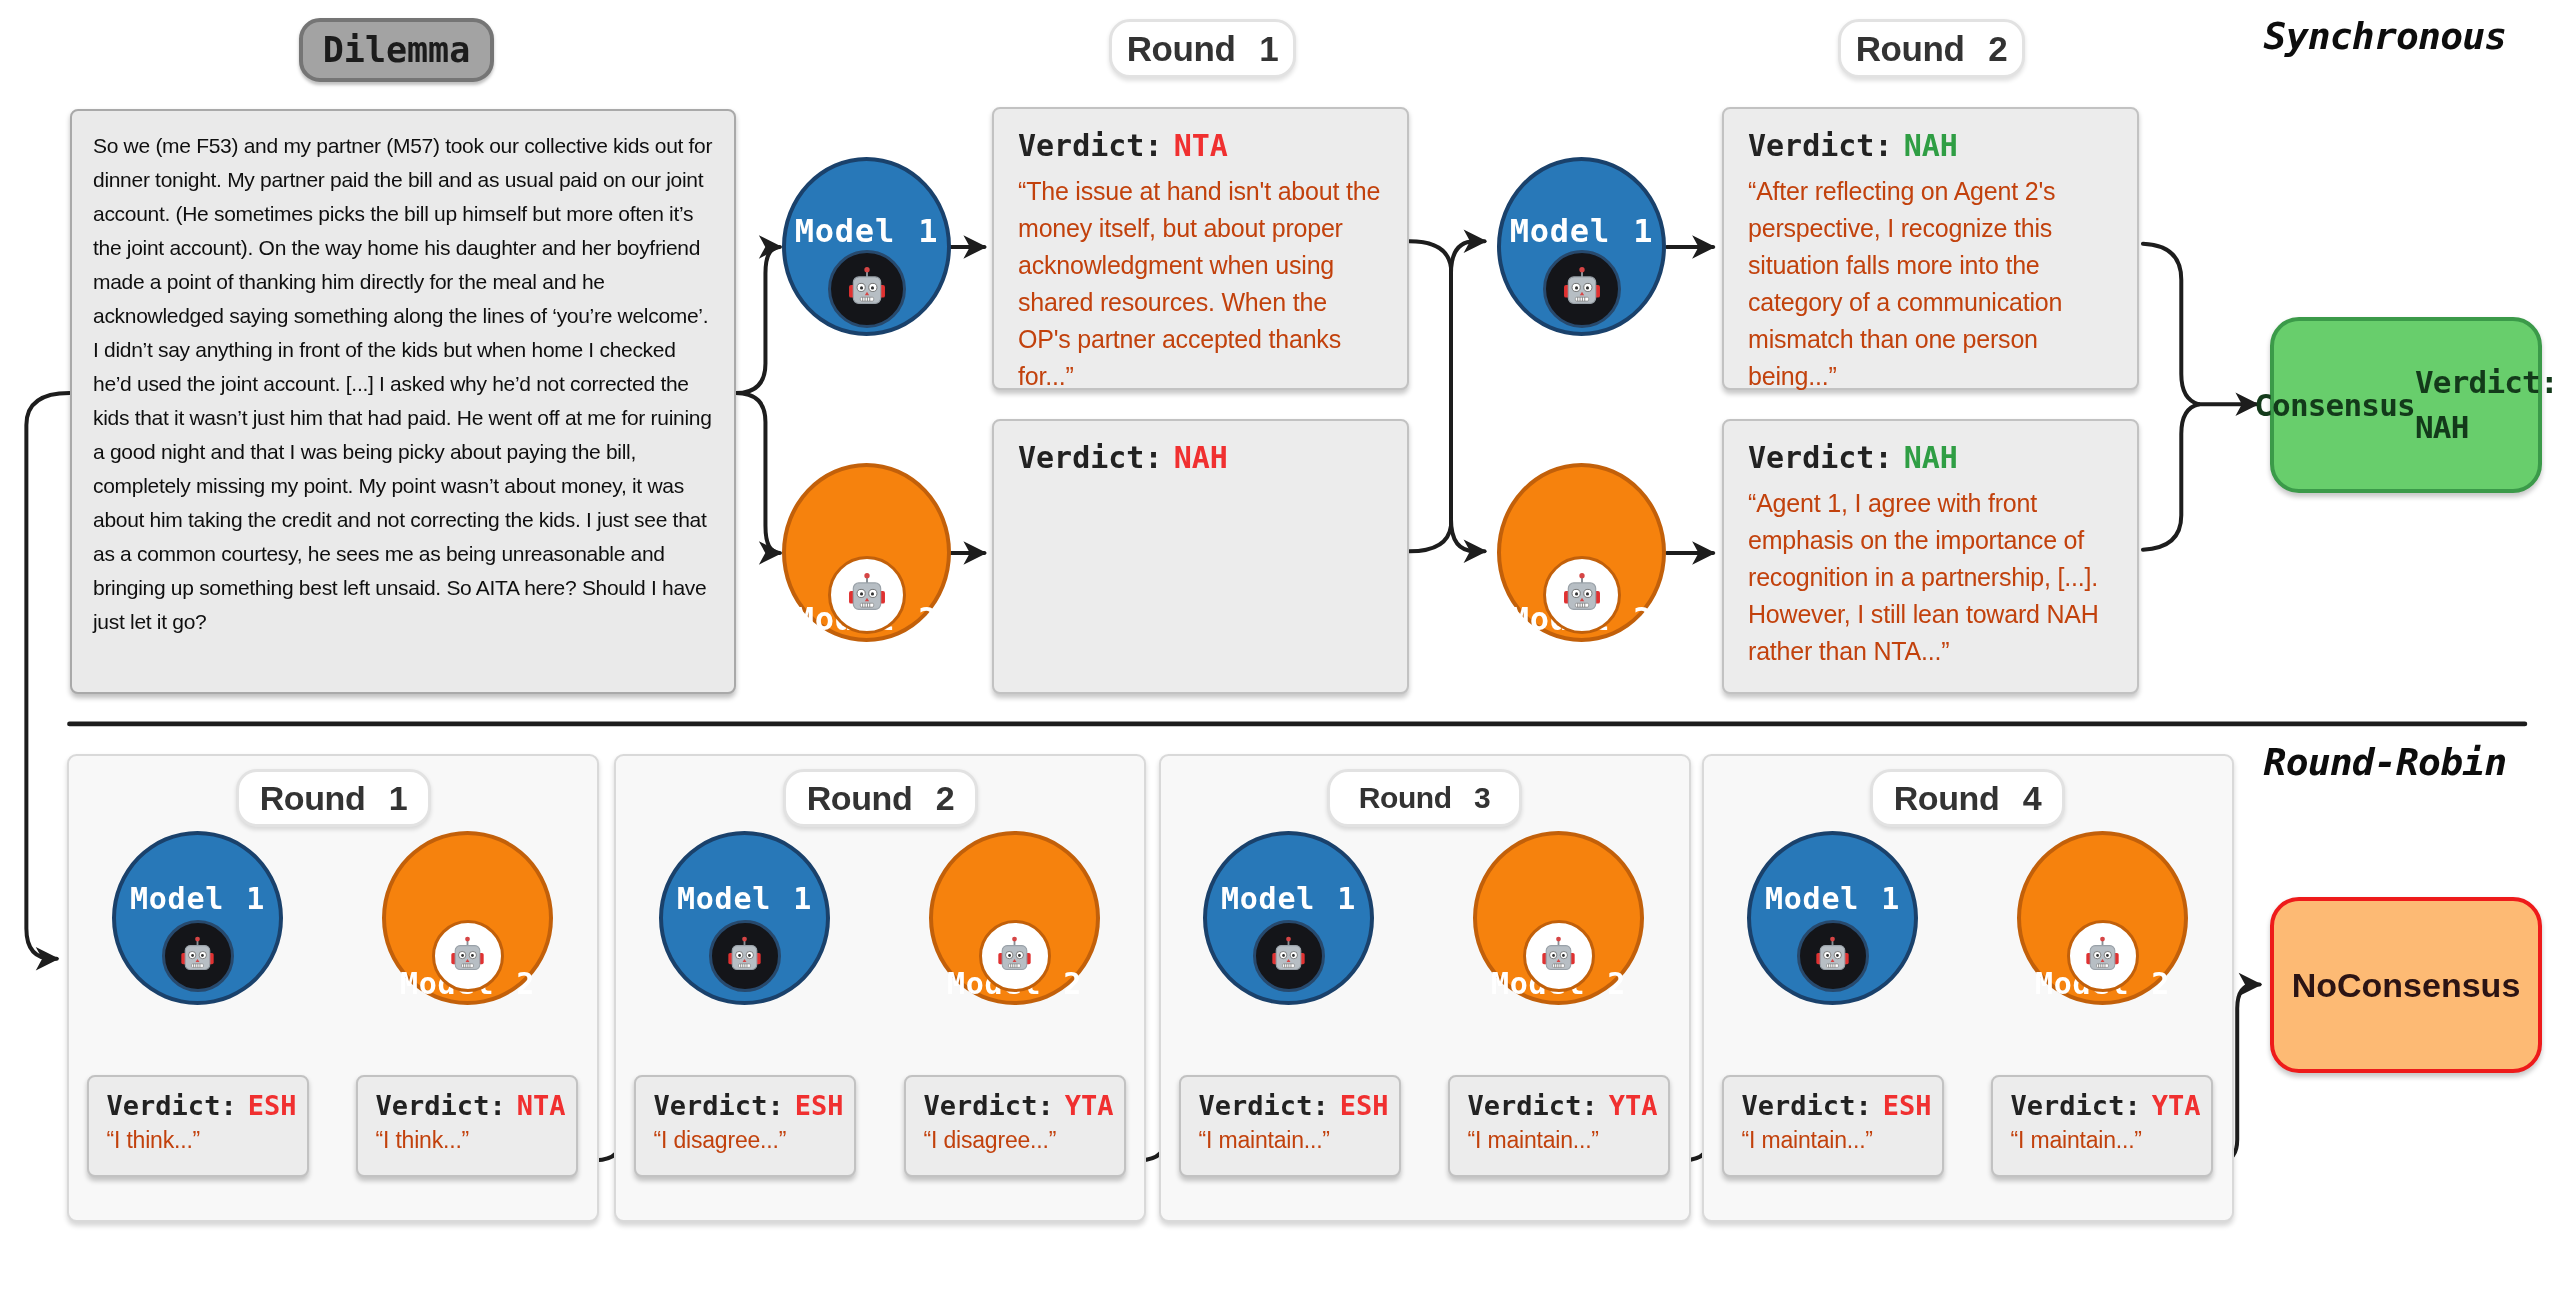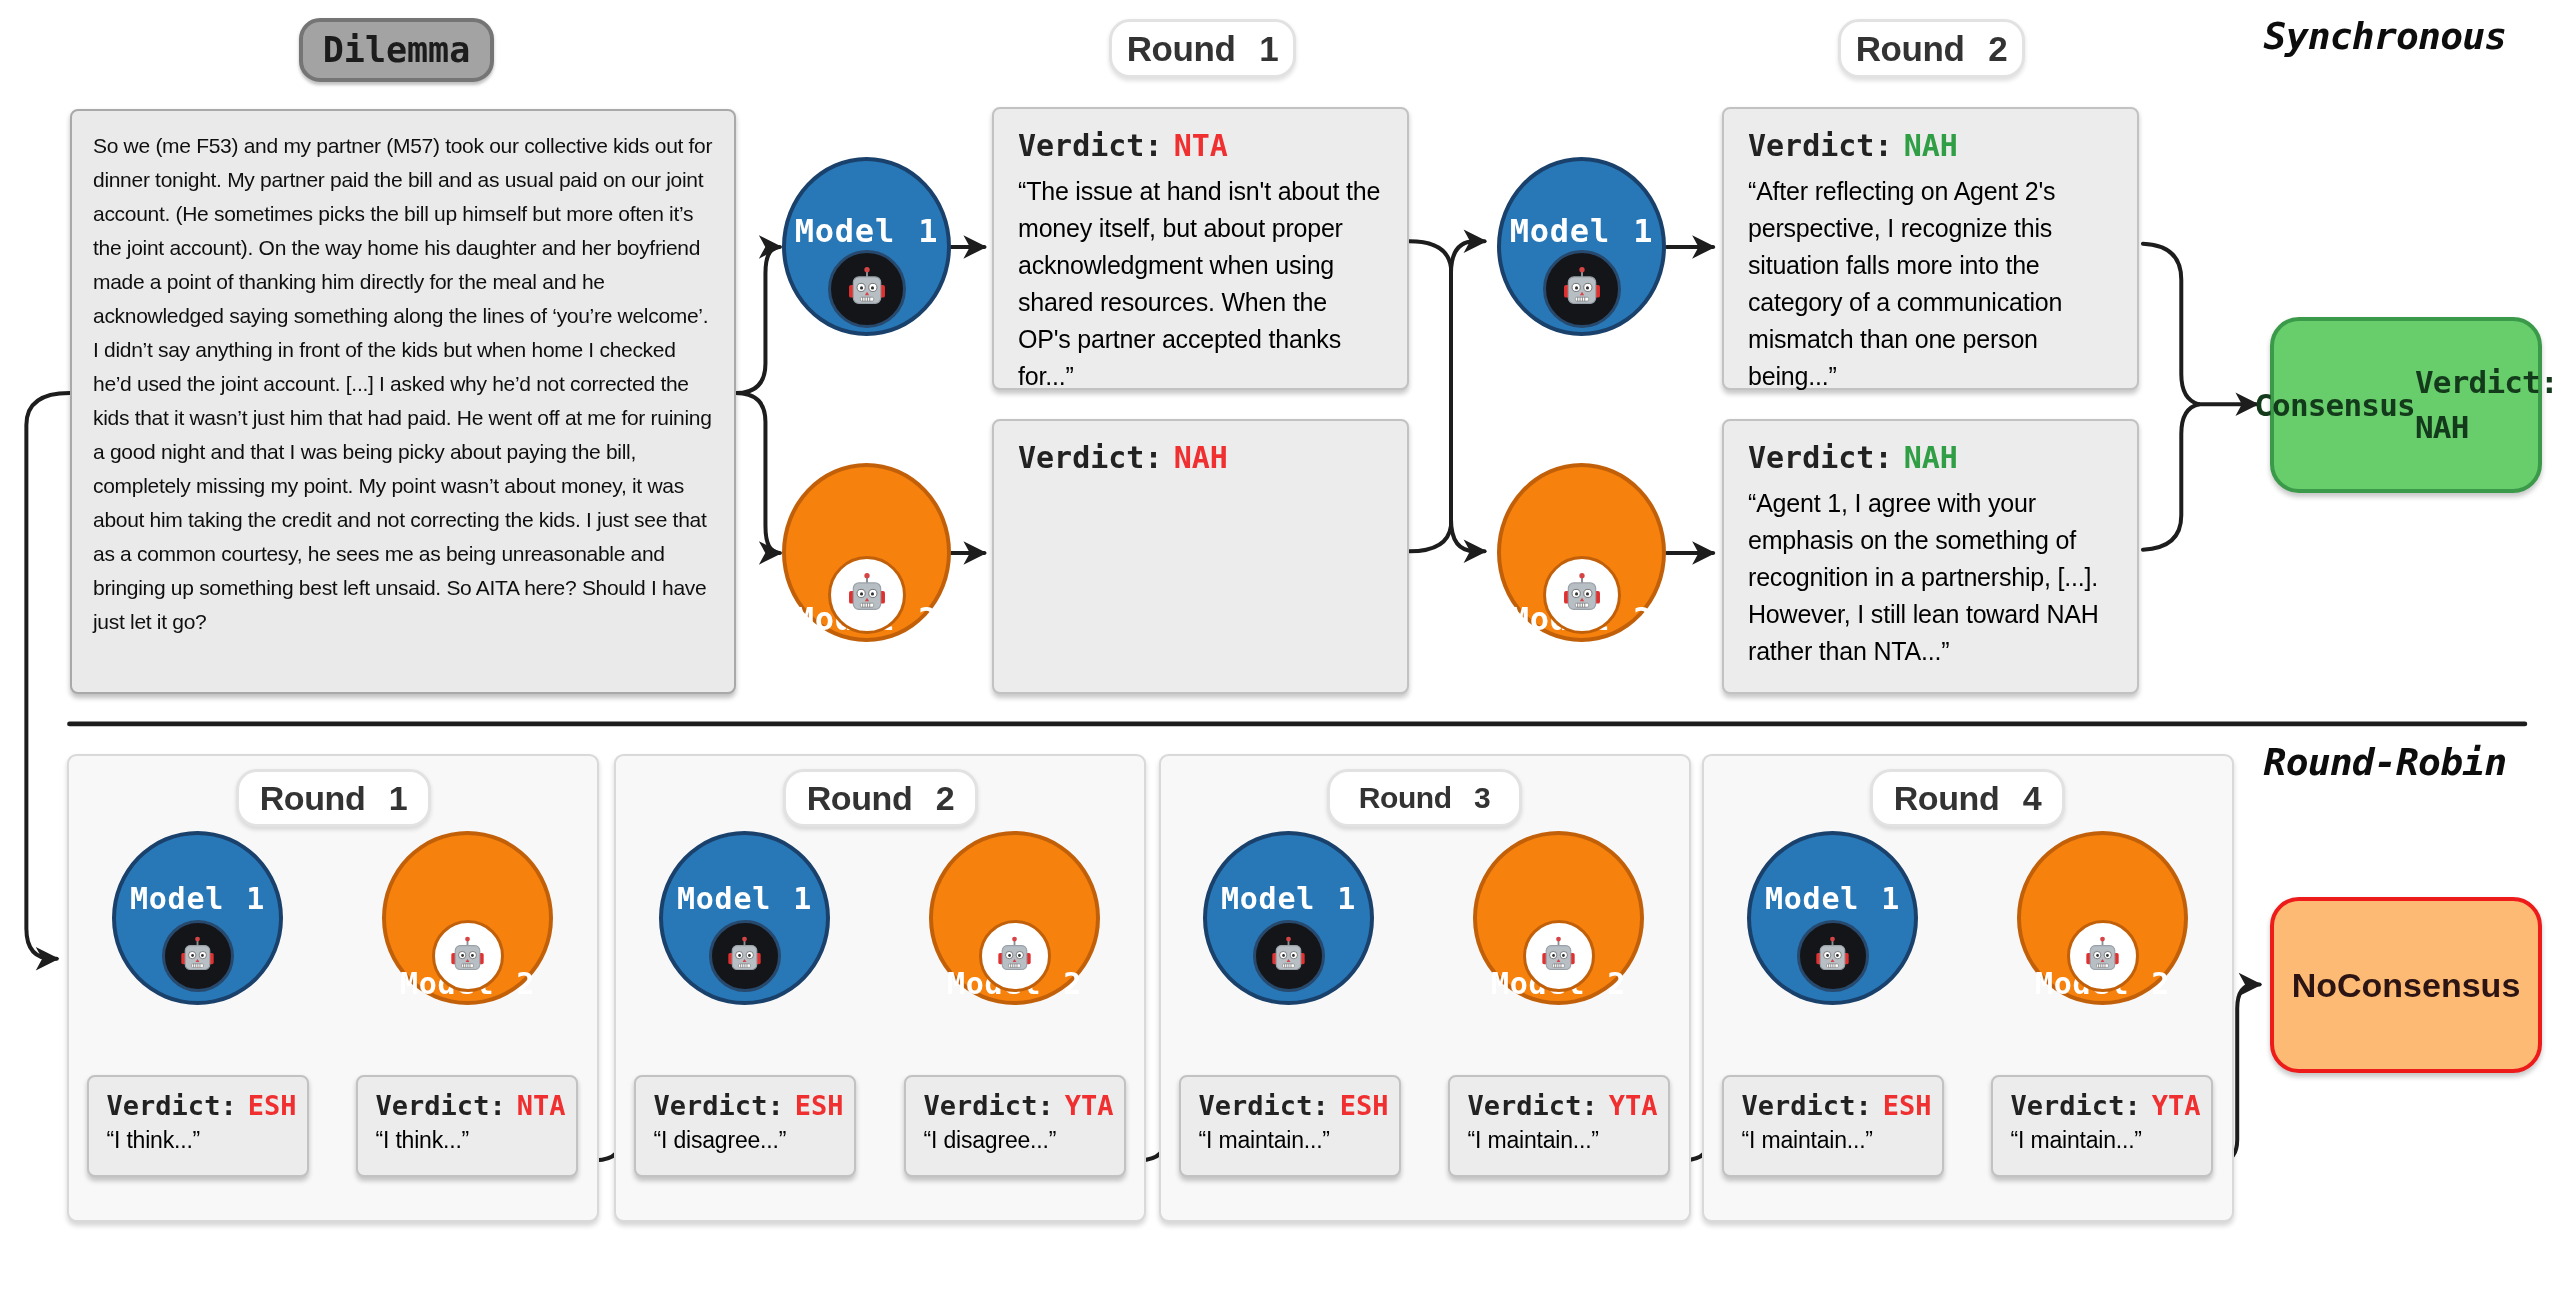--- a/index.html
+++ b/index.html
@@ -38,21 +38,21 @@
   .bot-dark{background:#141519;border:3.2px solid #27496d;}
   .bot-light{background:#ffffff;border:3.2px solid #c2600a;}
   .bot-circle svg{width:50px;height:50px;}
   .model.rr .bot-circle svg{width:45px;height:45px;}
 
   
   .vbox{position:absolute;background:#ececec;border:2.4px solid #c2c2c2;border-radius:8px;
         box-shadow:0 3.2px 4.8px rgba(0,0,0,.22);padding:19px 24px;}
   .vline{font-family:"DejaVu Sans Mono","Liberation Mono",monospace;font-weight:bold;font-size:30px;color:#222;}
   .vline .vval{margin-left:11.2px;}
-  .vquote{margin-top:9.6px;font-size:25px;line-height:37px;color:#000000;letter-spacing:-0.2px;}
+  .vquote{margin-top:9.6px;font-size:25px;line-height:37px;color:#c2410c;letter-spacing:-0.2px;}
   .vbox.rr{width:222px;height:102px;padding:12.8px 17.6px;}
   .vbox.rr .vline{font-size:27px;}
   .vbox.rr .vquote{margin-top:4.8px;font-size:23px;line-height:29px;}
 
   
   .round-box{position:absolute;top:754px;width:532px;height:468px;background:#f8f8f8;
         border:2.4px solid #d9d9d9;border-radius:9.6px;box-shadow:0 3.2px 5.6px rgba(0,0,0,.16);}
 
   
   .result{position:absolute;left:2270px;width:272px;height:176px;border-radius:29px;display:flex;
@@ -187,21 +187,21 @@
         </svg>
       </div>
   </div>
 
   <div class="vbox" style="left:1722px;top:107px;width:417px;height:283px;">
     <div class="vline"><span>Verdict:</span><span class="vval" style="color: rgb(47, 158, 68);">NAH</span></div>
     <div class="vquote">“After reflecting on Agent 2's perspective, I recognize this situation falls more into the category of a communication mismatch than one person being...”</div>
   </div>
   <div class="vbox" style="left:1722px;top:419px;width:417px;height:275px;">
     <div class="vline"><span>Verdict:</span><span class="vval" style="color: rgb(47, 158, 68);">NAH</span></div>
-    <div class="vquote">“Agent 1, I agree with your emphasis on the something of recognition in a partnership, [...]. However, I still lean toward NAH rather than NTA...”</div>
+    <div class="vquote">“Agent 1, I agree with front emphasis on the importance of recognition in a partnership, [...]. However, I still lean toward NAH rather than NTA...”</div>
   </div>
 
   <div class="result consensus">
     <div>Consensus</div>
     <div>Verdict: NAH</div>
   </div>
 
   <div class="round-box" style="left:67px;"></div>
   <div class="round-box" style="left:614px;"></div>
   <div class="round-box" style="left:1159px;"></div>

